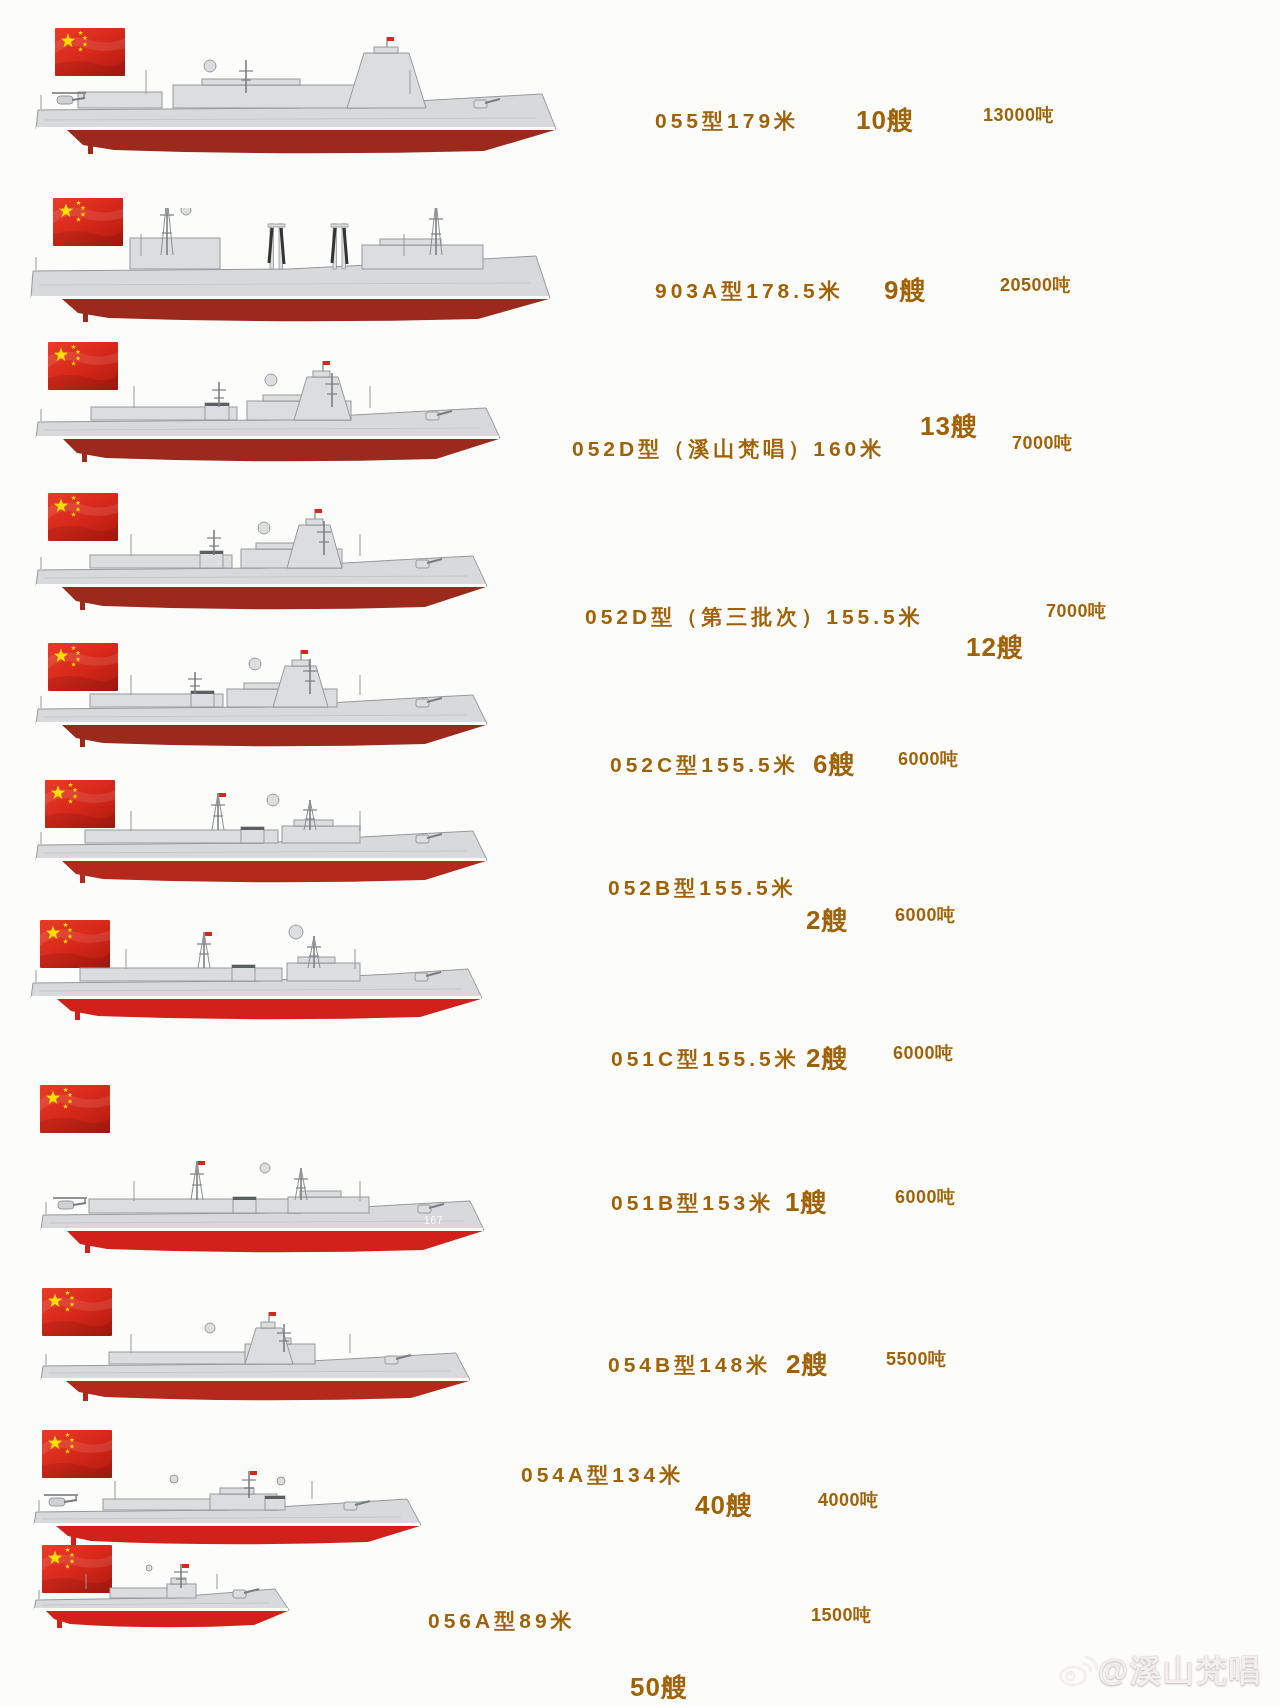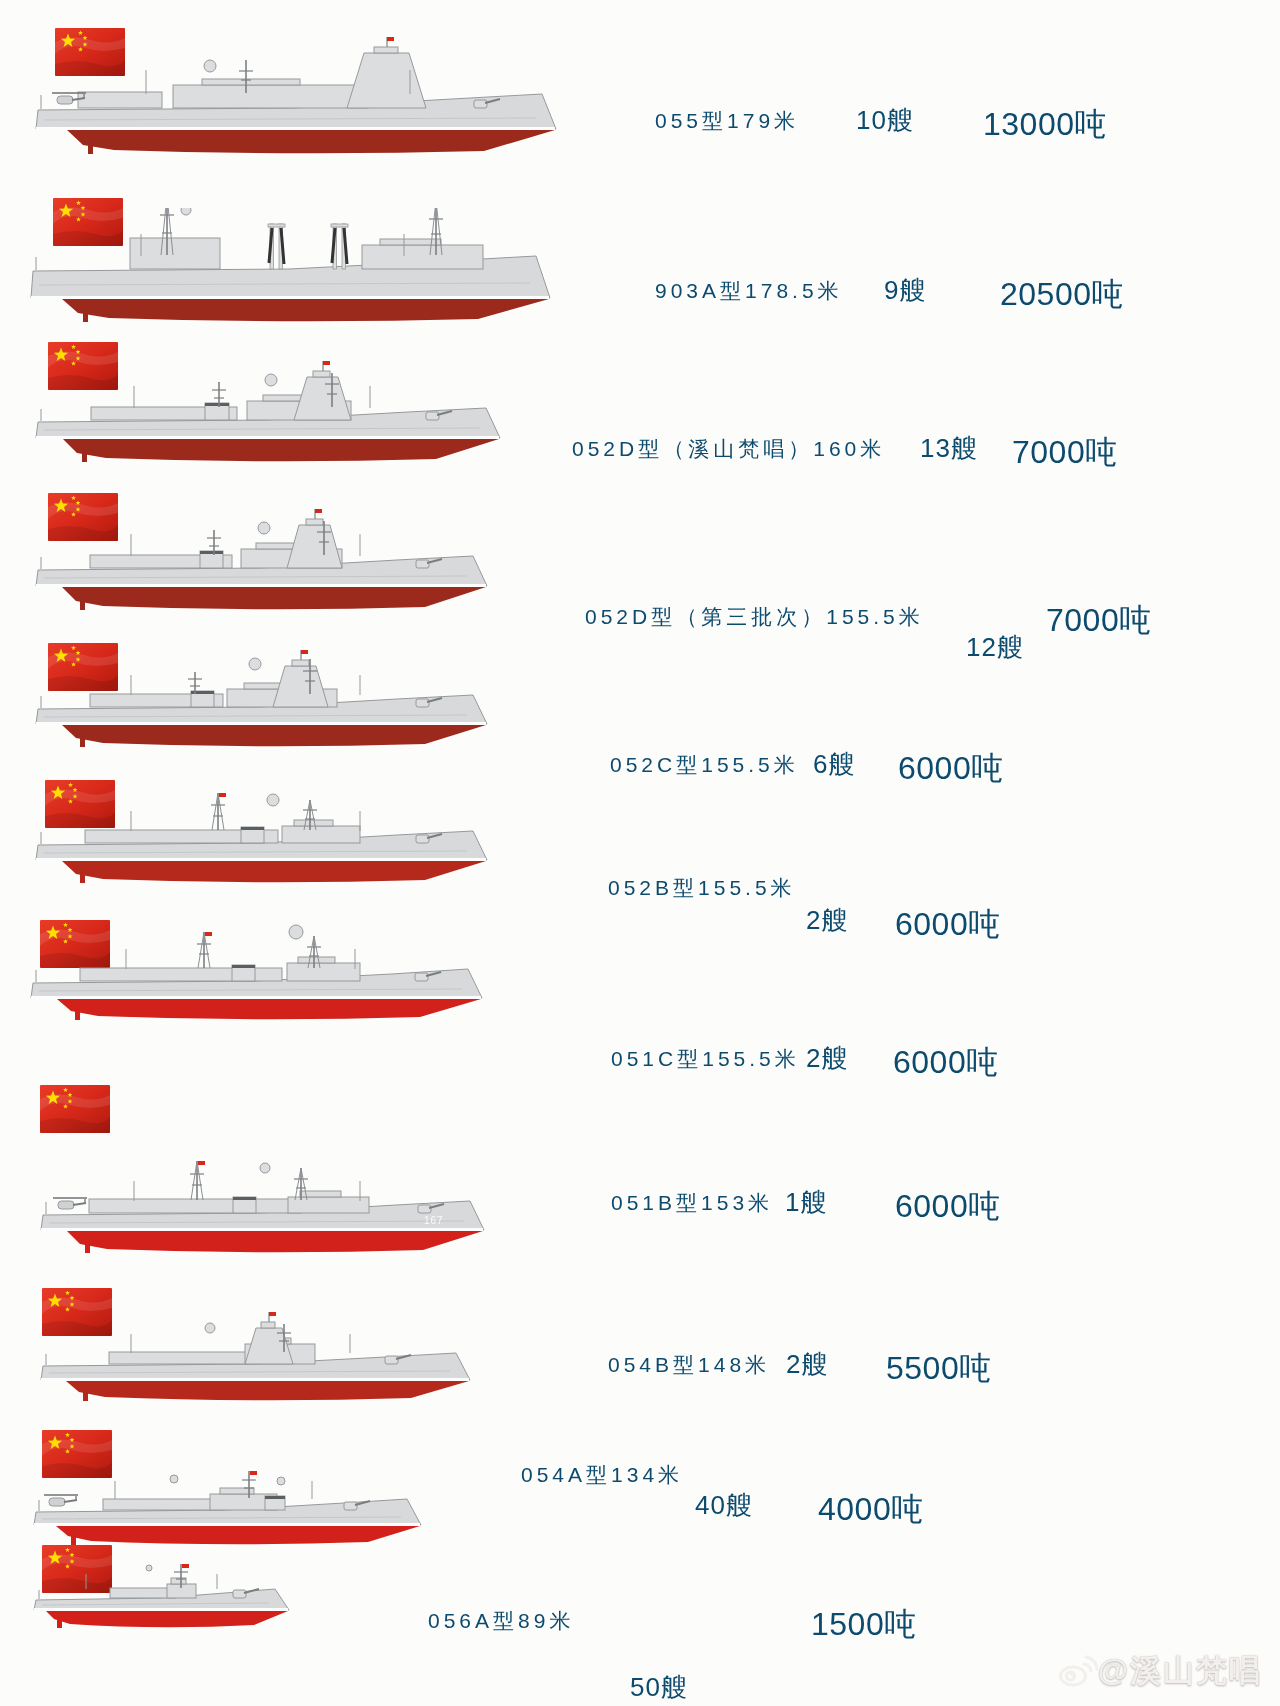--- a/index.html
+++ b/index.html
@@ -2,24 +2,24 @@
 <html><head>
 <meta charset="utf-8">
 <style>
   html,body{margin:0;padding:0;background:#e9e9e9;}
   #canvas{
     position:relative;width:1280px;height:1706px;margin:0 auto;
     background:#fcfcfb;overflow:hidden;
     font-family:"Liberation Sans","DejaVu Sans",sans-serif;
   }
   .flag,.ship{position:absolute;}
-  .lbl{position:absolute;white-space:nowrap;color:#0c4a6e;font-weight:400;line-height:1.2;}
+  .lbl{position:absolute;white-space:nowrap;color:#a16207;font-weight:700;line-height:1.2;}
   .type{font-size:21px;letter-spacing:4px;}
   .cnt{font-size:26px;letter-spacing:1px;}
-  .ton{font-size:32px;letter-spacing:0.5px;}
+  .ton{font-size:18px;letter-spacing:0.5px;}
   .hullno{position:absolute;color:#ffffff;font-size:10px;font-weight:400;letter-spacing:1px;opacity:.9;}
   .wm{
     position:absolute;right:18px;top:1650px;display:flex;align-items:center;
     color:#f2efec;font-size:31px;font-weight:700;letter-spacing:2px;
     text-shadow:0 1px 2px rgba(130,125,120,.45), 0 0 1px rgba(130,125,120,.5);
   }
 </style>
 </head>
 <body>
 
@@ -182,21 +182,21 @@
         <line x1="182" y1="37" x2="196" y2="37" stroke="#7c7f82" stroke-width="1.2"></line>
         <line x1="184" y1="45" x2="194" y2="45" stroke="#7c7f82" stroke-width="1.2"></line>
         <line x1="104" y1="55" x2="104" y2="33" stroke="#96999c" stroke-width="1"></line>
         <line x1="340" y1="55" x2="340" y2="33" stroke="#96999c" stroke-width="1"></line>
         <circle cx="241" cy="27" r="6" fill="#dcddde" stroke="#96999c" stroke-width="1"></circle>
         <rect x="396" y="59" width="13" height="8" rx="2" fill="#dcddde" stroke="#96999c" stroke-width="1"></rect>
         <line x1="407" y1="62" x2="422" y2="58" stroke="#7a7d80" stroke-width="2"></line>
         <line x1="11" y1="68" x2="11" y2="56" stroke="#96999c" stroke-width="1"></line>
       </svg>
       <span class="lbl type" style="left:572px;top:436px">052D型（溪山梵唱）160米</span>
-      <span class="lbl cnt" style="left:920px;top:433px">13艘</span>
+      <span class="lbl cnt" style="left:920px;top:411px">13艘</span>
       <span class="lbl ton" style="left:1012px;top:433px">7000吨</span>
     </div>
     <div>
       <span class="flag" style="left:48px;top:493px"><svg width="70" height="48" viewBox="0 0 70 48">
           <defs>
             <linearGradient id="fg" x1="0" y1="0" x2="1" y2="1">
               <stop offset="0" stop-color="#e83c28"></stop>
               <stop offset=".5" stop-color="#d7281a"></stop>
               <stop offset="1" stop-color="#b01a0e"></stop>
             </linearGradient>

